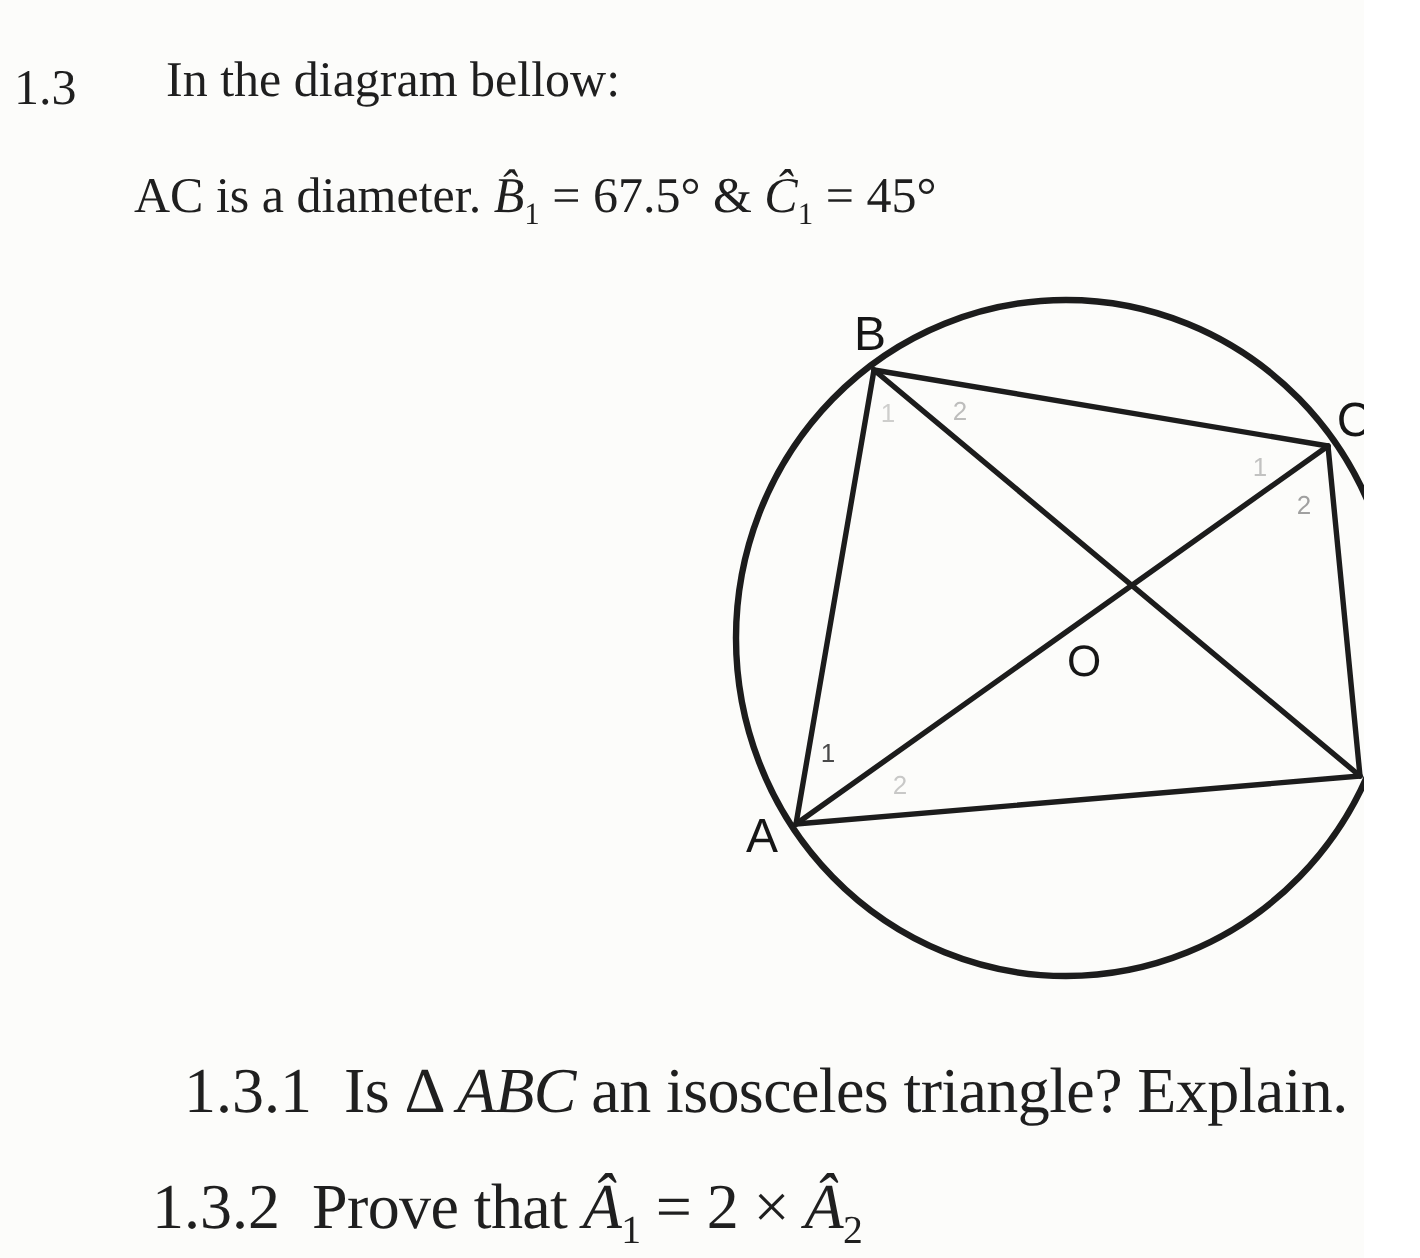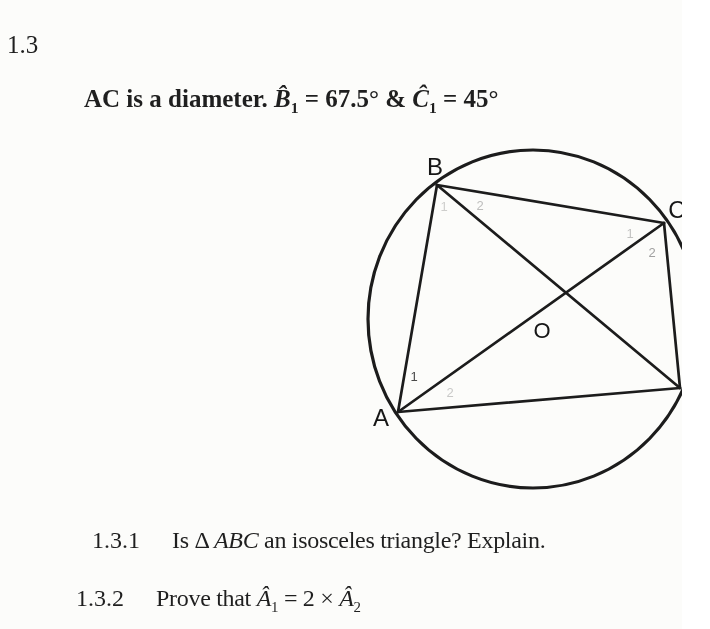--- a/index.html
+++ b/index.html
@@ -7,21 +7,21 @@
     position: relative;
     width: 682px;
     height: 629px;
     background: #fcfcfa;
     font-family: "Liberation Serif", "DejaVu Serif", serif;
     color: #1f1f1f;
     overflow: hidden;
   }
   .abs { position: absolute; }
   .body-text { font-size: 25px; line-height: 1.2; white-space: pre; }
-  .q-text { font-size: 24px; line-height: 1.2; letter-spacing: -0.3px; white-space: pre; }
+  .q-text { font-size: 32px; line-height: 1.2; letter-spacing: -0.3px; white-space: pre; }
   .mvar { font-style: italic; }
   sub { font-size: 0.62em; line-height: 0; }
   .qnum { display: inline-block; width: 80px; letter-spacing: 0; }
 
   
   svg { position: absolute; left: 0; top: 0; }
   .circ  { fill: none; stroke: #1c1c1c; stroke-width: 3.2; }
   .chord { stroke: #1c1c1c; stroke-width: 2.7; stroke-linecap: round; }
   .plabel {
     font-family: "Liberation Sans", "DejaVu Sans", sans-serif;
@@ -34,22 +34,23 @@
   .m-strong { fill: #4a4a4a; }
   .op40 { opacity: 0.40; } .op45 { opacity: 0.45; } .op50 { opacity: 0.50; }
   .op55 { opacity: 0.55; } .op80 { opacity: 0.80; }
 </style>
 </head>
 <body>
 
 <div id="page">
 
   <div class="abs body-text" style="left:7px; top:30px;">1.3</div>
+  <div class="abs body-text" style="left:83px; top:26px;">In the diagram bellow:</div>
 
-  <div class="abs body-text" style="left:84px; top:84px;font-weight:bold;"><span>AC is a diameter. </span><span class="mvar">B̂</span><sub>1</sub><span> = 67.5° &amp; </span><span class="mvar">Ĉ</span><sub>1</sub><span> = 45°</span></div>
+  <div class="abs body-text" style="left:67px; top:84px;"><span>AC is a diameter. </span><span class="mvar">B̂</span><sub>1</sub><span> = 67.5° &amp; </span><span class="mvar">Ĉ</span><sub>1</sub><span> = 45°</span></div>
 
   <svg width="710" height="629" viewBox="0 0 710 629">
     <ellipse class="circ" cx="533" cy="319" rx="165" ry="169"></ellipse>
 
     <line class="chord" x1="398" y1="412" x2="437" y2="185"></line>
     <line class="chord" x1="437" y1="185" x2="664" y2="223"></line>
     <line class="chord" x1="664" y1="223" x2="680" y2="388"></line>
     <line class="chord" x1="398" y1="412" x2="680" y2="388"></line>
     <line class="chord" x1="398" y1="412" x2="664" y2="223"></line>
     <line class="chord" x1="437" y1="185" x2="680" y2="388"></line>

